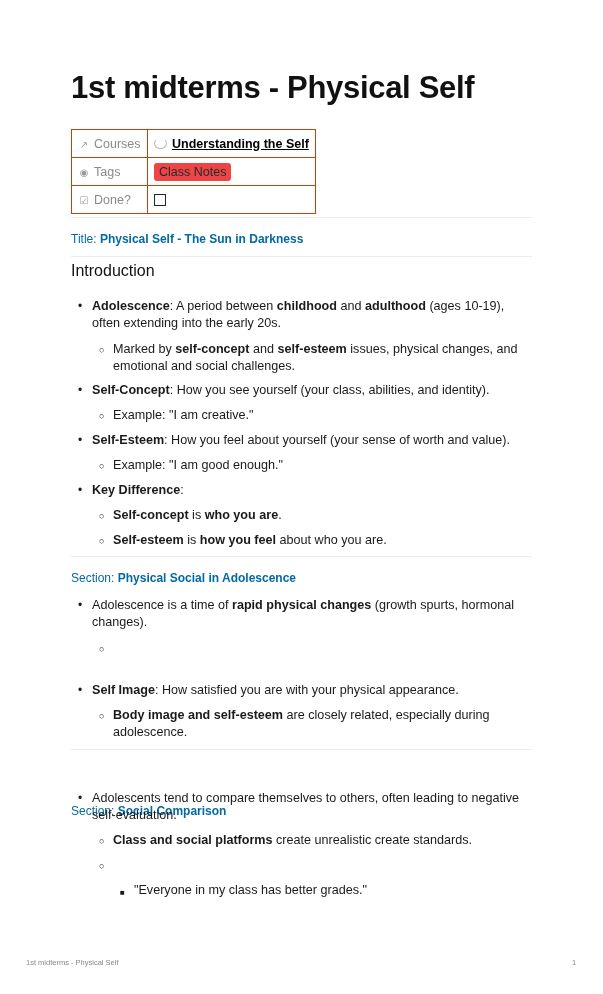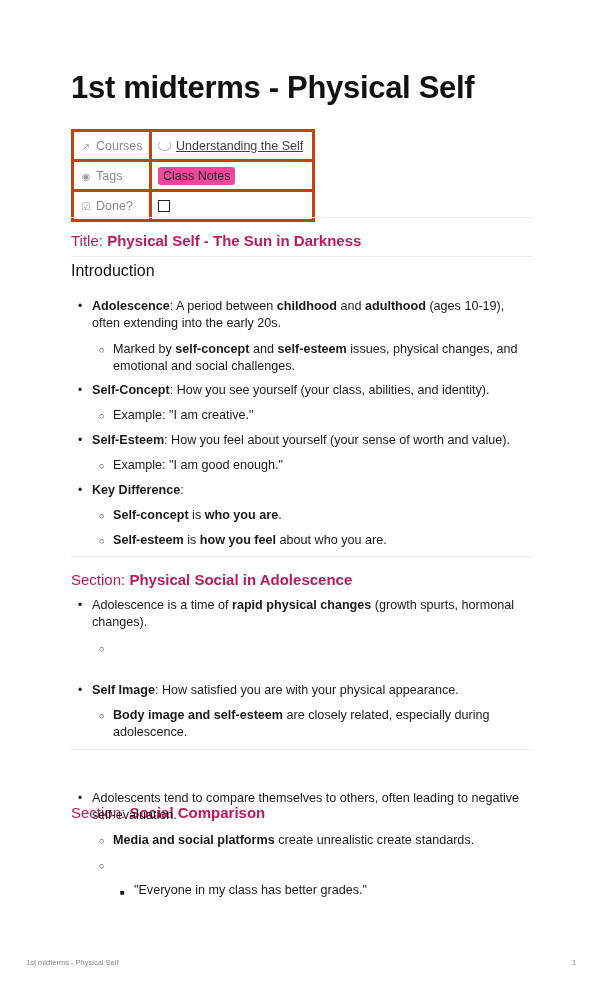--- a/index.html
+++ b/index.html
@@ -1,30 +1,30 @@
 <!DOCTYPE html>
 <html><head>
 <meta charset="utf-8">
 <style>
   html, body { margin: 0; padding: 0; background: #ffffff; }
   body { width: 603px; height: 994px; position: relative; overflow: hidden;
     font-family: "Liberation Sans", "DejaVu Sans", sans-serif; color: #1a1a1a; }
   .page { position: absolute; left: 71px; top: 0; width: 461px; }
   h1.title { margin: 0; position: absolute; top: 70px; left: 0; font-size: 31px; font-weight: 700; letter-spacing: -0.3px; white-space: nowrap; color: #111; }
   table.props { position: absolute; top: 129px; left: 0; border-collapse: collapse; font-size: 12.5px; }
-  table.props td { border: 3px solid #c2410c; height: 27px; padding: 0 6px; vertical-align: middle; }
+  table.props td { border: 1px solid #c2410c; height: 27px; padding: 0 6px; vertical-align: middle; }
   table.props td.k { width: 63px; color: #8a8a8a; white-space: nowrap; }
   table.props td.v { width: 148px; white-space: nowrap; }
   .kicon { display: inline-block; width: 12px; color: #999; font-size: 10px; margin-right: 4px; text-align: center; }
-  .link { text-decoration: underline; color: #404040; }
+  .link { text-decoration: underline; color: #000000; font-weight: bold; }
   .pageicon { display: inline-block; width: 11px; height: 9px; border: 1px solid #bbb; border-radius: 50%; margin-right: 5px; vertical-align: -1px; border-top-color: transparent; }
-  .tag { background: #ec4899; color: #1f2c33; padding: 2px 5px; border-radius: 3px; font-size: 12.5px; }
+  .tag { background: #ef4444; color: #1f2c33; padding: 2px 5px; border-radius: 3px; font-size: 12.5px; }
   .cbox { display: inline-block; width: 10px; height: 10px; border: 1.2px solid #222; vertical-align: middle; }
   .hr { position: absolute; left: 0; width: 461px; height: 1px; background: #ececec; }
-  .h2 { position: absolute; left: 0; font-size: 15px; white-space: nowrap; color: #be185d; }
+  .h2 { position: absolute; left: 0; font-size: 12px; white-space: nowrap; color: #0369a1; }
   .h3 { position: absolute; left: 0; font-size: 16px; white-space: nowrap; color: #111; }
   b { font-weight: 700; }
   .li { position: absolute; font-size: 12.6px; line-height: 17px; color: #1a1a1a; }
   .l1 { left: 21px; width: 440px; }
   .l2 { left: 42px; width: 419px; }
   .l3 { left: 63px; width: 398px; }
   .bullet { position: absolute; top: 0; font-size: 12px; }
   .l1 .bullet { left: -14px; }
   .l2 .bullet { left: -14px; font-size: 9px; top: 1px; }
   .l3 .bullet { left: -14px; font-size: 8px; top: 2px; }
@@ -74,19 +74,19 @@
 
   <div class="li l1" style="top:597px"><span class="bullet">•</span><span>Adolescence is a time of </span><b>rapid physical changes</b><span> (growth spurts, hormonal changes).</span></div>
   <div class="li l2" style="top:640px"><span class="bullet">○</span></div>
   <div class="li l1" style="top:682px"><span class="bullet">•</span><b>Self Image</b><span>: How satisfied you are with your physical appearance.</span></div>
   <div class="li l2" style="top:707px"><span class="bullet">○</span><b>Body image and self-esteem</b><span> are closely related, especially during adolescence.</span></div>
 
   <div class="hr" style="top:749px"></div>
   <div class="h2" style="top:804px"><span>Section: </span><b>Social Comparison</b></div>
 
   <div class="li l1" style="top:790px"><span class="bullet">•</span><span>Adolescents tend to compare themselves to others, often leading to negative self-evaluation.</span></div>
-  <div class="li l2" style="top:832px"><span class="bullet">○</span><b>Media and social platforms</b><span> create unrealistic create standards.</span></div>
+  <div class="li l2" style="top:832px"><span class="bullet">○</span><b>Class and social platforms</b><span> create unrealistic create standards.</span></div>
   <div class="li l2" style="top:857px"><span class="bullet">○</span></div>
   <div class="li l3" style="top:882px"><span class="bullet">■</span><span>"Everyone in my class has better grades."</span></div>
 </div>
 
 <div class="footer" style="left:26px">1st midterms - Physical Self</div>
 <div class="footer" style="left:572px">1</div>
 
 </body></html>

